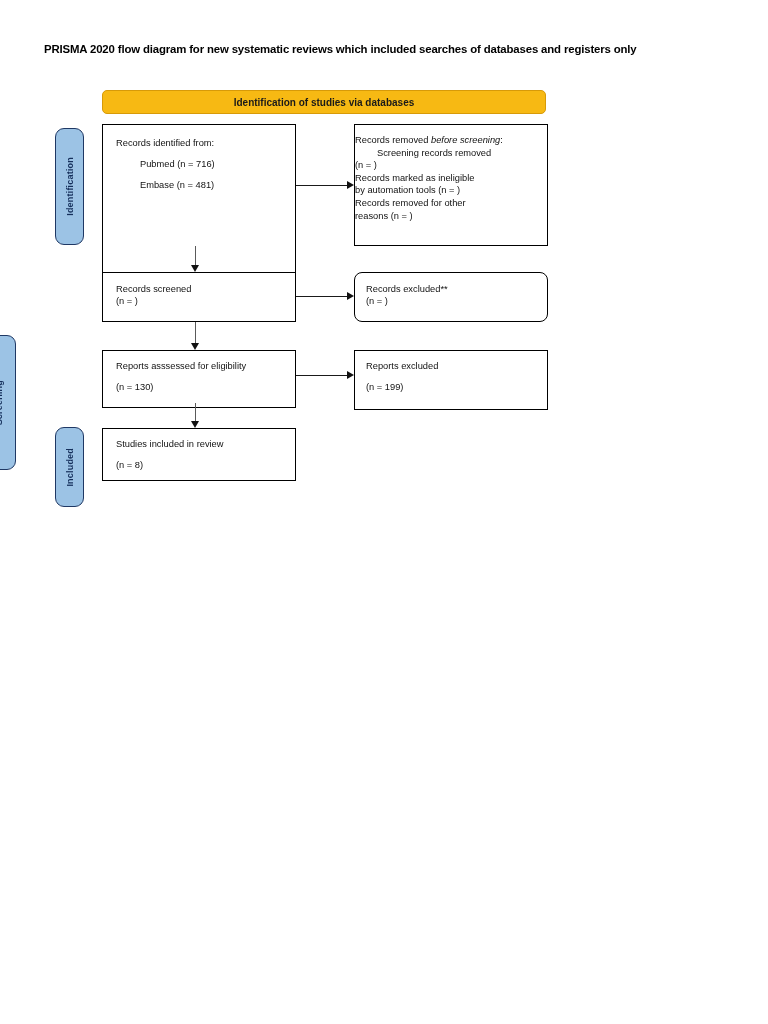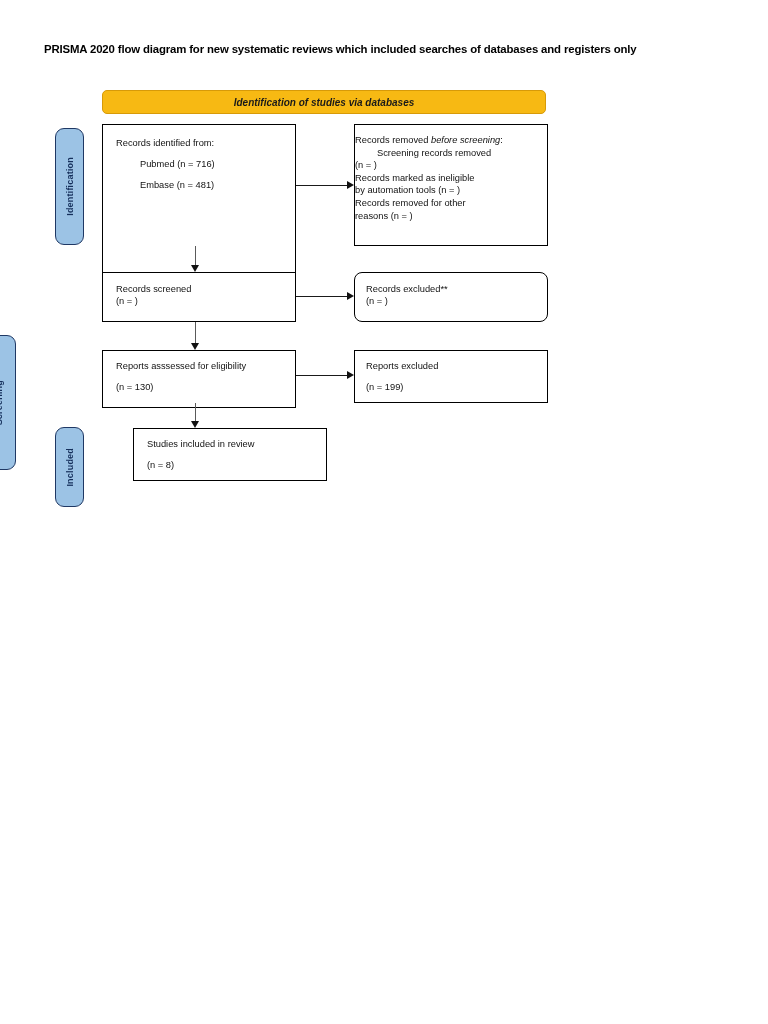--- a/index.html
+++ b/index.html
@@ -48,21 +48,20 @@
     height: 24px;
     background: #F7B913;
     border: 1px solid #D79A08;
     border-radius: 5px;
     display: flex;
     align-items: center;
     justify-content: center;
     font-size: 10px;
     font-weight: bold;
     color: #1a1a1a;
-    font-style: italic;
   }
 
   
   .box {
     position: absolute;
     background: #ffffff;
     border: 1.4px solid #000000;
     padding: 12px 11px 8px 13px;
     font-size: 9.3px;
     line-height: 12.2px;
@@ -76,24 +75,24 @@
 
   #box-identified { left: 102px; top: 124px; width: 194px; height: 150px; }
   #box-removed    { left: 354px; top: 124px; width: 194px; height: 122px;
                     padding: 9px 6px 6px 0; line-height: 12.6px; }
   #box-screened   { left: 102px; top: 272px; width: 194px; height: 50px;
                     padding: 10px 11px 6px 13px; }
   #box-excluded   { left: 354px; top: 272px; width: 194px; height: 50px;
                     padding: 10px 11px 6px 11px; border-radius: 8px; }
   #box-eligibility{ left: 102px; top: 350px; width: 194px; height: 58px;
                     padding: 9px 11px 6px 13px; }
-  #box-rep-excl   { left: 354px; top: 350px; width: 194px; height: 53px;
+  #box-rep-excl   { left: 354px; top: 350px; width: 194px; height: 60px;
                     padding: 9px 11px 6px 11px; }
   #box-included   { left: 102px; top: 428px; width: 194px; height: 53px;
-                    padding: 9px 11px 6px 13px; margin-left: 31px; }
+                    padding: 9px 11px 6px 13px; }
 
   
   .side-tab {
     position: absolute;
     background: #9CC3E5;
     border: 1.6px solid #1F3864;
     border-radius: 9px;
     display: flex;
     align-items: center;
     justify-content: center;

